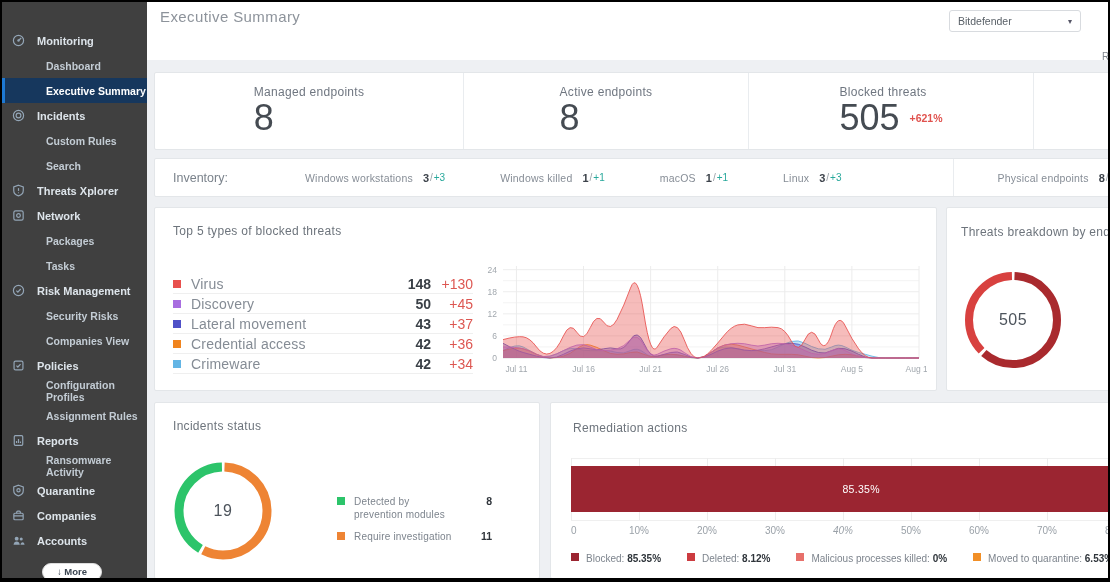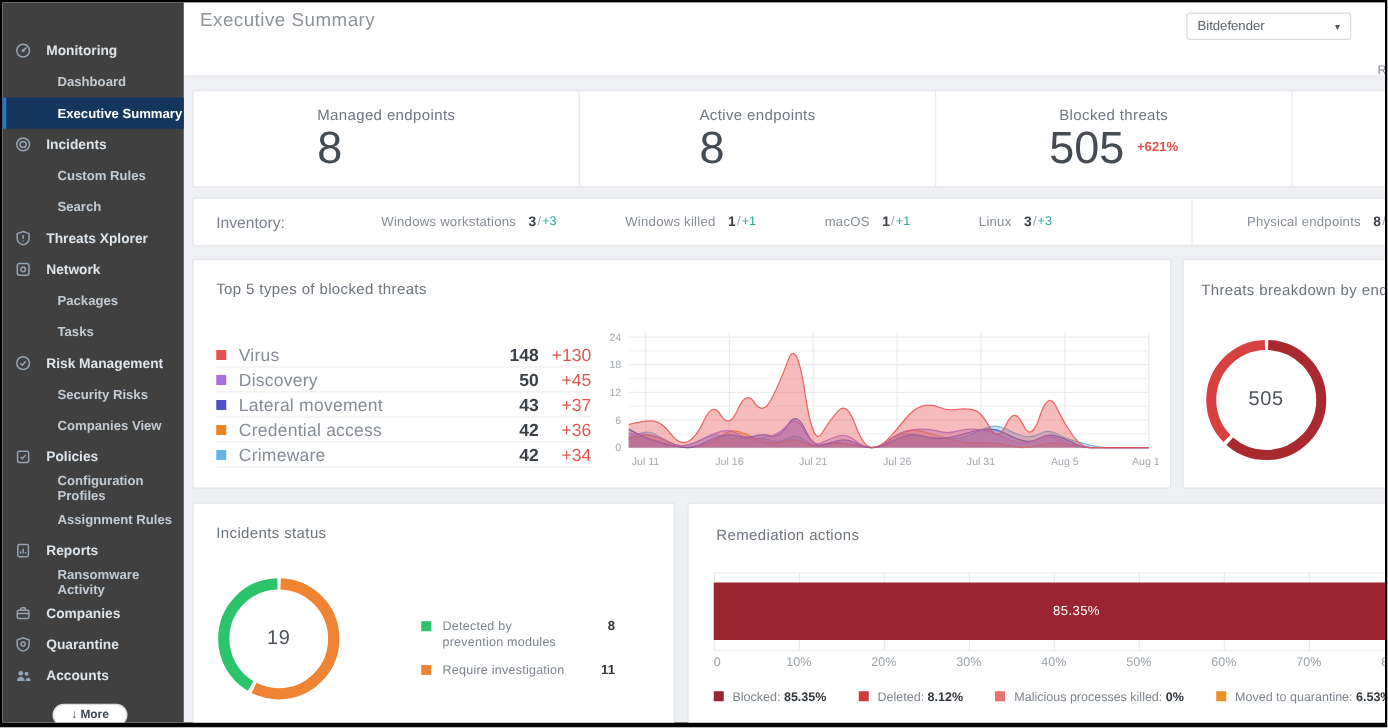--- a/index.html
+++ b/index.html
@@ -29,21 +29,21 @@
   .card h2{position:absolute;margin:0;font-size:12px;font-weight:normal;color:#6d747c;letter-spacing:.3px;white-space:nowrap;}
 
   
   #stats-card{left:7px;top:70px;width:1000px;height:78px;display:flex;}
   .stat-col{display:flex;flex-direction:column;justify-content:center;text-align:center;box-sizing:border-box;}
   .stat-col:nth-child(1){width:308px;}
   .stat-col:nth-child(2){width:285px;}
   .stat-col:nth-child(3){width:285px;}
   .stat-col.ghost{flex:1;}
   .stat-col+.stat-col{border-left:1px solid #e9ecef;}
-  .stat-inner{display:inline-block;text-align:center;margin:3px auto;}
+  .stat-inner{display:inline-block;text-align:left;margin:3px auto;}
   .stat-label{font-size:12px;color:#6f7680;letter-spacing:.3px;}
   .stat-row{display:flex;align-items:center;gap:10px;}
   .stat-value{font-size:36px;font-weight:300;color:#454b52;line-height:1.05;}
   .stat-delta{font-size:10.5px;color:#e0524e;font-weight:bold;}
 
   
   #inventory-card{left:7px;top:156px;width:1000px;height:39px;display:flex;align-items:center;padding:0 18px;}
   .inv-label{font-size:12.5px;color:#7a828b;width:120px;flex:none;}
   #inventory-items{display:flex;flex:1;align-items:stretch;height:100%;}
   .inv-item{display:flex;align-items:center;margin-left:55px;}
@@ -198,34 +198,34 @@
             </svg>
           </span>
     <span class="side-label">Reports</span>
   </div>
         <div class="side-item sub">
     <span class="side-label">Ransomware Activity</span>
   </div>
         <div class="side-item section">
     <span class="side-icon">
             <svg viewBox="0 0 12 12" fill="none" stroke="currentColor" stroke-width="1.1">
+              <path d="M6 1.1L10.4 2.7V6c0 2.6-1.9 4.3-4.4 5C3.5 10.3 1.6 8.6 1.6 6V2.7z"></path>
+              <circle cx="6" cy="5.8" r="1.5"></circle>
+            </svg>
+          </span>
+    <span class="side-label">Quarantine</span>
+  </div>
+        <div class="side-item section">
+    <span class="side-icon">
+            <svg viewBox="0 0 12 12" fill="none" stroke="currentColor" stroke-width="1.1">
               <rect x="1.7" y="3.9" width="8.6" height="6" rx="1"></rect>
               <path d="M4.3 3.9V3a1 1 0 0 1 1-1h1.4a1 1 0 0 1 1 1v.9M1.7 6.3h8.6"></path>
             </svg>
           </span>
     <span class="side-label">Companies</span>
-  </div>
-        <div class="side-item section">
-    <span class="side-icon">
-            <svg viewBox="0 0 12 12" fill="none" stroke="currentColor" stroke-width="1.1">
-              <path d="M6 1.1L10.4 2.7V6c0 2.6-1.9 4.3-4.4 5C3.5 10.3 1.6 8.6 1.6 6V2.7z"></path>
-              <circle cx="6" cy="5.8" r="1.5"></circle>
-            </svg>
-          </span>
-    <span class="side-label">Quarantine</span>
   </div>
         <div class="side-item section">
     <span class="side-icon">
             <svg viewBox="0 0 12 12" fill="currentColor" stroke="none">
               <circle cx="4.3" cy="4.3" r="1.8"></circle>
               <path d="M1.4 10c.2-2 1.4-3.1 2.9-3.1S7 8 7.2 10z"></path>
               <circle cx="8.5" cy="4.6" r="1.4"></circle>
               <path d="M7.8 9.9c.2-1.5 1-2.4 2-2.4s1.6.9 1.8 2.4z"></path>
             </svg>
           </span>
@@ -429,21 +429,21 @@
           <div class="rc-hline" style="top: 62px;"></div>
           <div class="rc-grid" style="left: 0px;"></div>
           <div class="rc-tick first" style="left: 0px;">0</div>
           <div class="rc-grid" style="left: 68px;"></div>
           <div class="rc-tick" style="left: 68px;">10%</div>
           <div class="rc-grid" style="left: 136px;"></div>
           <div class="rc-tick" style="left: 136px;">20%</div>
           <div class="rc-grid" style="left: 204px;"></div>
           <div class="rc-tick" style="left: 204px;">30%</div>
           <div class="rc-grid" style="left: 272px;"></div>
-          <div class="rc-tick" style="left: 272px;">40%</div>
+          <div class="rc-tick" style="left: 272px; font-style: italic;">40%</div>
           <div class="rc-grid" style="left: 340px;"></div>
           <div class="rc-tick" style="left: 340px;">50%</div>
           <div class="rc-grid" style="left: 408px;"></div>
           <div class="rc-tick" style="left: 408px;">60%</div>
           <div class="rc-grid" style="left: 476px;"></div>
           <div class="rc-tick" style="left: 476px;">70%</div>
           <div class="rc-tick" style="left: 544px;">80%</div>
           <div class="rc-bar-seg" style="left: 0px; width: 580.38px; background: rgb(155, 37, 49);">
             <div class="rc-bar-label">85.35%</div>
           </div>

